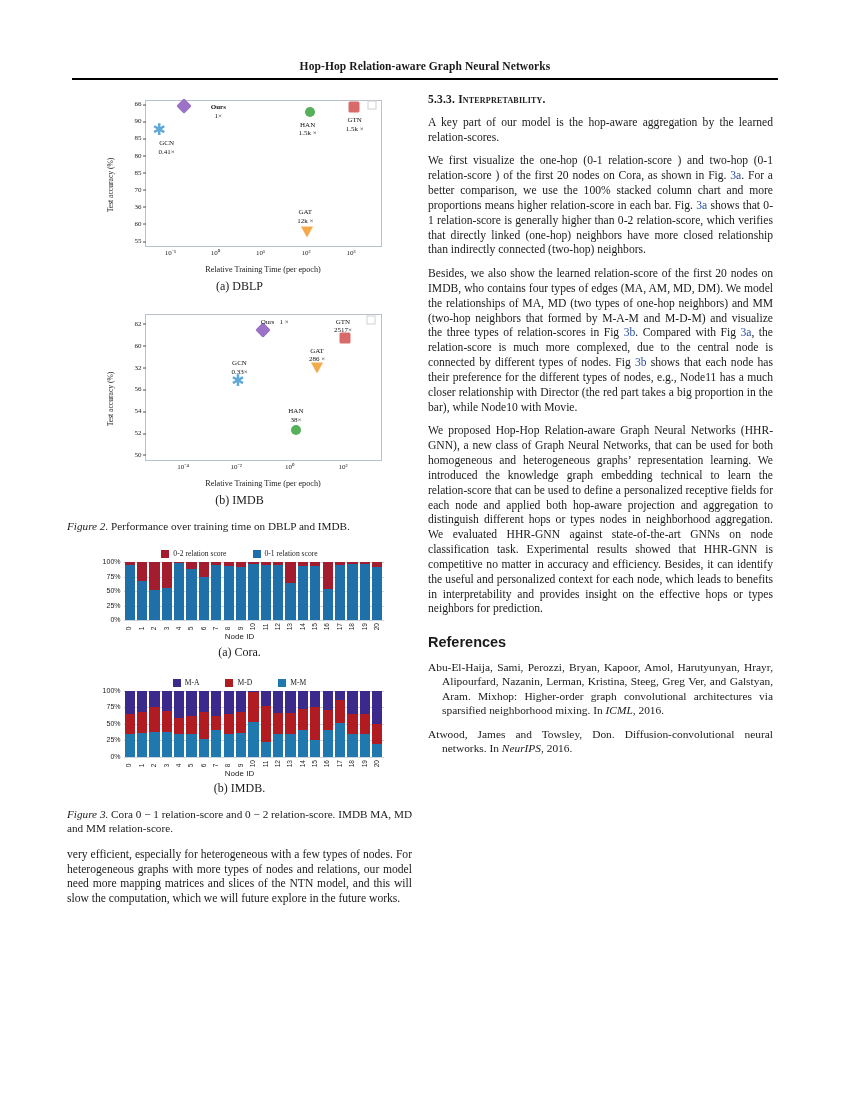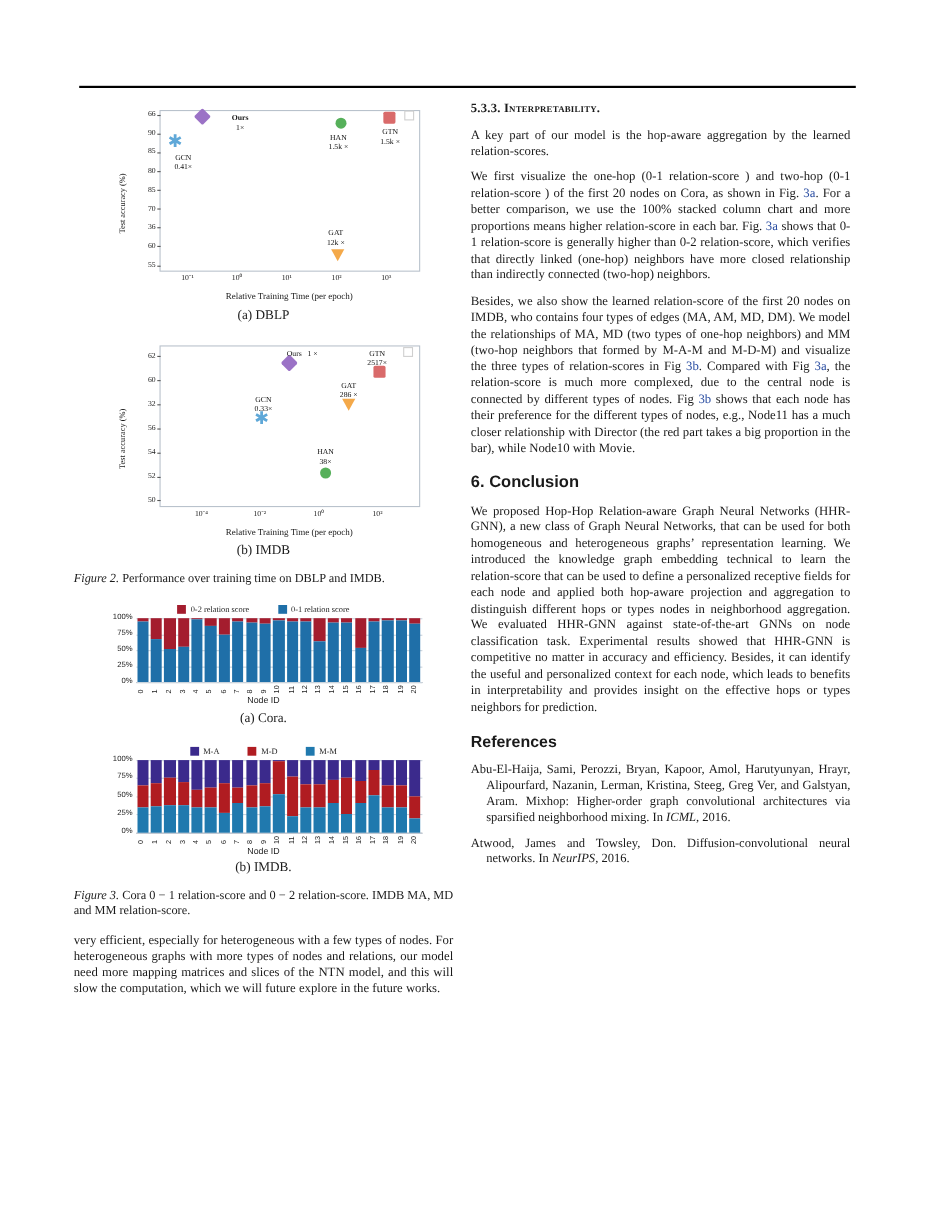--- a/index.html
+++ b/index.html
@@ -128,20 +128,21 @@
     font-size:6.6px;writing-mode:vertical-rl;transform:rotate(180deg);
     margin-top:2px;font-family:"Liberation Sans",sans-serif;color:#222;
   }
   .bc-xtitle{text-align:center;font-size:8px;margin-top:2px;font-family:"Liberation Sans",sans-serif;}
 </style>
 </head>
 <body>
 
 <div class="page">
 
+  <div class="runhead">Hop-Hop Relation-aware Graph Neural Networks</div>
   <div class="runrule"></div>
 
   <div class="col col-left">
 
     <div class="figblock">
       <div class="scatter">
         <div class="ylab">Test accuracy (%)</div>
         <div class="sc-plot">
 
           <div class="ytick" style="top:96.7%">55</div>
@@ -645,21 +646,20 @@
 
   <div class="col col-right">
     <div class="sec-sub">5.3.3. Interpretability.</div>
 
     <p>A key part of our model is the hop-aware aggregation by the learned relation-scores.</p>
 
     <p><span>We first visualize the one-hop (0-1 relation-score ) and two-hop (0-1 relation-score ) of the first 20 nodes on Cora, as shown in Fig. </span><span class="lnk">3a</span><span>. For a better comparison, we use the 100% stacked column chart and more proportions means higher relation-score in each bar. Fig. </span><span class="lnk">3a</span><span> shows that 0-1 relation-score is generally higher than 0-2 relation-score, which verifies that directly linked (one-hop) neighbors have more closed relationship than indirectly connected (two-hop) neighbors.</span></p>
 
     <p><span>Besides, we also show the learned relation-score of the first 20 nodes on IMDB, who contains four types of edges (MA, AM, MD, DM). We model the relationships of MA, MD (two types of one-hop neighbors) and MM (two-hop neighbors that formed by M-A-M and M-D-M) and visualize the three types of relation-scores in Fig </span><span class="lnk">3b</span><span>. Compared with Fig </span><span class="lnk">3a</span><span>, the relation-score is much more complexed, due to the central node is connected by different types of nodes. Fig </span><span class="lnk">3b</span><span> shows that each node has their preference for the different types of nodes, e.g., Node11 has a much closer relationship with Director (the red part takes a big proportion in the bar), while Node10 with Movie.</span></p>
 
-    <div class="sec-h">6. Conclusion</div>
     <p>We proposed Hop-Hop Relation-aware Graph Neural Networks (HHR-GNN), a new class of Graph Neural Networks, that can be used for both homogeneous and heterogeneous graphs’ representation learning. We introduced the knowledge graph embedding technical to learn the relation-score that can be used to define a personalized receptive fields for each node and applied both hop-aware projection and aggregation to distinguish different hops or types nodes in neighborhood aggregation. We evaluated HHR-GNN against state-of-the-art GNNs on node classification task. Experimental results showed that HHR-GNN is competitive no matter in accuracy and efficiency. Besides, it can identify the useful and personalized context for each node, which leads to benefits in interpretability and provides insight on the effective hops or types neighbors for prediction.</p>
 
     <div class="ref-h">References</div>
 
     <div class="ref"><span>Abu-El-Haija, Sami, Perozzi, Bryan, Kapoor, Amol, Harutyunyan, Hrayr, Alipourfard, Nazanin, Lerman, Kristina, Steeg, Greg Ver, and Galstyan, Aram. Mixhop: Higher-order graph convolutional architectures via sparsified neighborhood mixing. In </span><i>ICML</i><span>, 2016.</span></div>
 
     <div class="ref"><span>Atwood, James and Towsley, Don. Diffusion-convolutional neural networks. In </span><i>NeurIPS</i><span>, 2016.</span></div>
   </div>
 
 </div>

